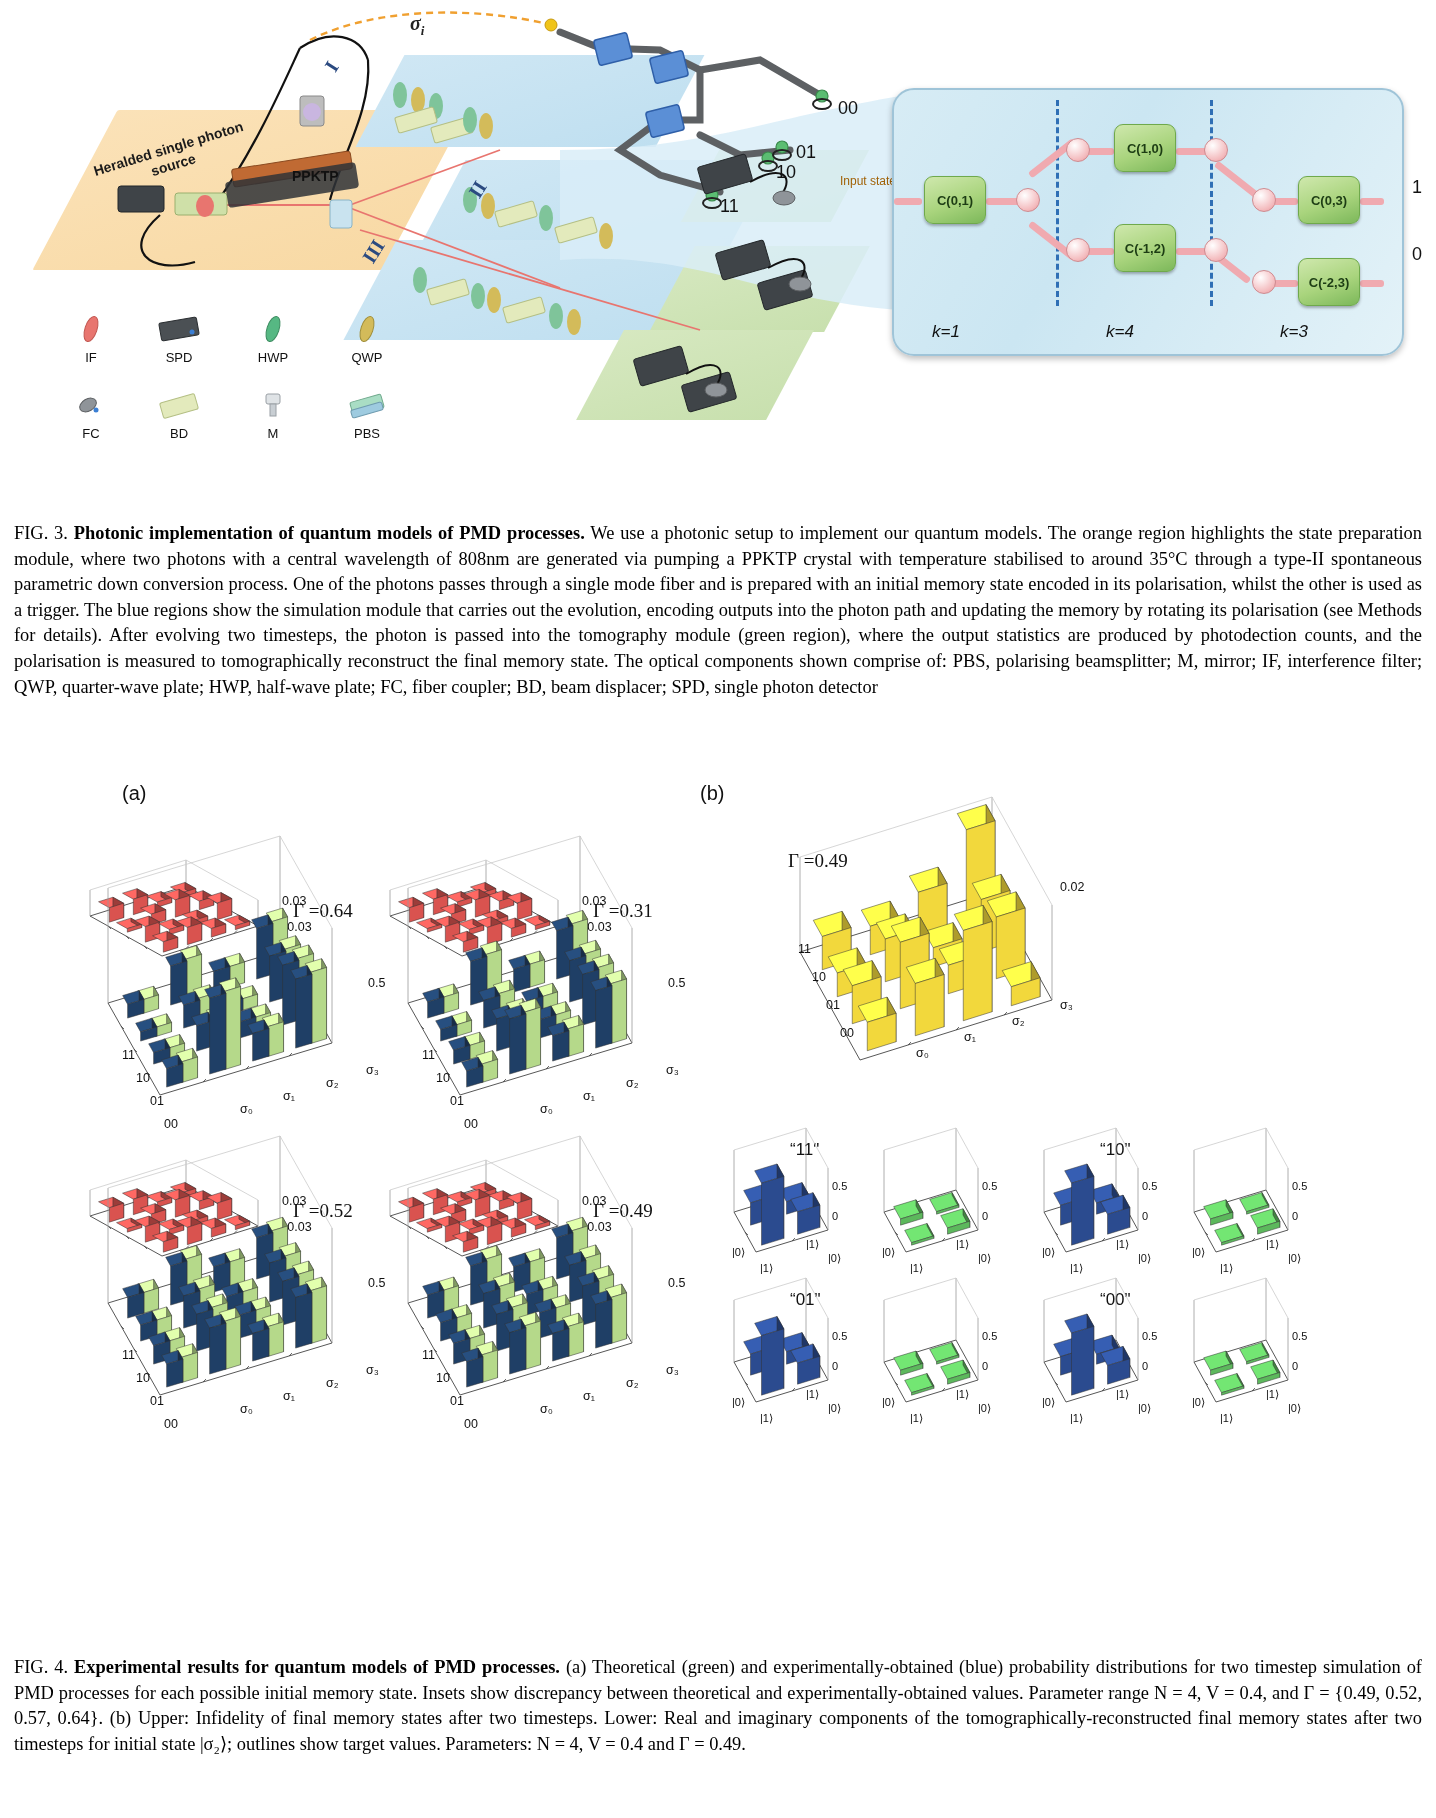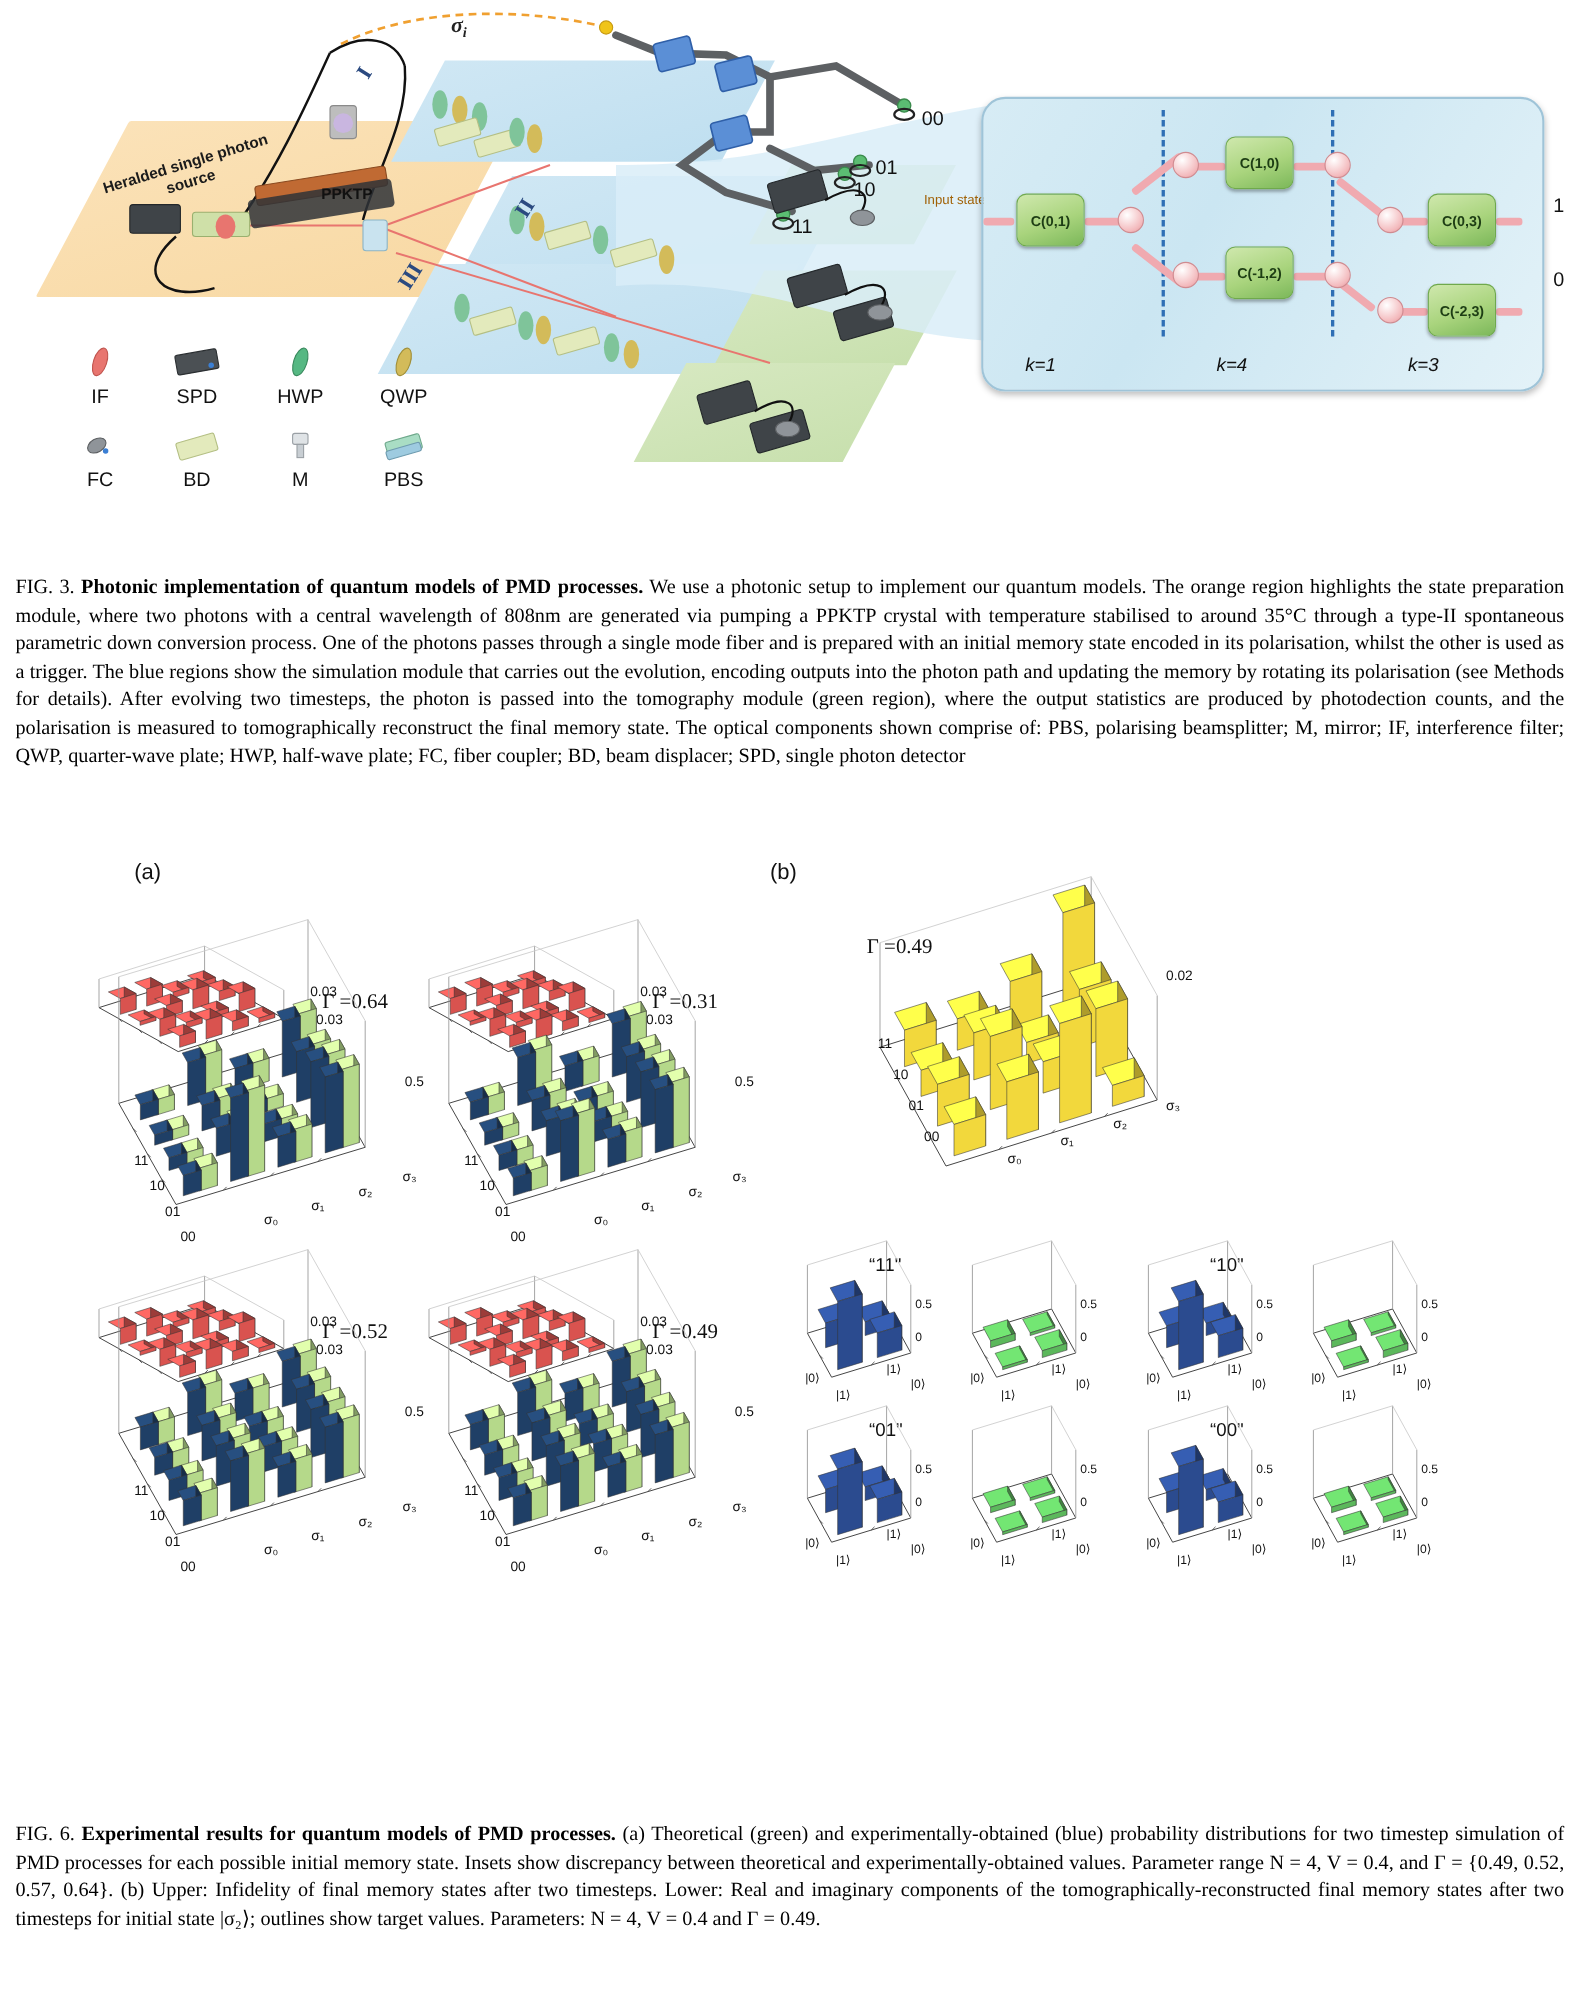--- a/index.html
+++ b/index.html
@@ -56,21 +56,21 @@
     font-family:"Liberation Serif", serif;
     font-weight:bold; font-size:20px; color:#2b4a80;
     transform:rotate(-58deg);
   }
 
   
   .legend { position:absolute; left:40px; top:312px; width:380px; height:150px; }
   .leg-item { position:absolute; width:86px; text-align:center; }
   .leg-label {
     font-family:"Liberation Sans", sans-serif;
-    font-size:18px; color:#111; margin-top:4px; display:block;
+    font-size:13px; color:#111; margin-top:4px; display:block;
   }
   .ic { height:34px; display:flex; align-items:center; justify-content:center; }
 
   
   .statebox {
     position:absolute; left:892px; top:88px; width:512px; height:268px;
     border-radius:22px;
     background:linear-gradient(120deg,#d7ecf5 0%, #cbe6f2 40%, #e3f2f8 100%);
     border:2px solid #9fc4d8;
     box-shadow:0 3px 6px rgba(0,0,0,.25);
@@ -1489,18 +1489,18 @@
             <div class="tick small" style="left: 2px; top: 80px;">|0⟩</div>
             <div class="tick small" style="left: 30px; top: 96px;">|1⟩</div>
             <div class="tick small" style="left: 76px; top: 72px;">|1⟩</div>
             <div class="tick small" style="left: 98px; top: 86px;">|0⟩</div>
           </div>
         </div>
       </div>
   </div>
 
   <div class="caption" id="cap4">
-    <span>FIG. 6.</span>
+    <span>FIG. 4.</span>
     <b>Experimental results for quantum models of PMD processes.</b>
     <span>(a) Theoretical (green) and experimentally-obtained (blue) probability distributions for two timestep simulation of PMD processes for each possible initial memory state. Insets show discrepancy between theoretical and experimentally-obtained values. Parameter range N = 4, V = 0.4, and Γ = {0.49, 0.52, 0.57, 0.64}. (b) Upper: Infidelity of final memory states after two timesteps. Lower: Real and imaginary components of the tomographically-reconstructed final memory states after two timesteps for initial state |σ₂⟩; outlines show target values. Parameters: N = 4, V = 0.4 and Γ = 0.49.</span>
   </div>
 
 </div>
 
 </body></html>

